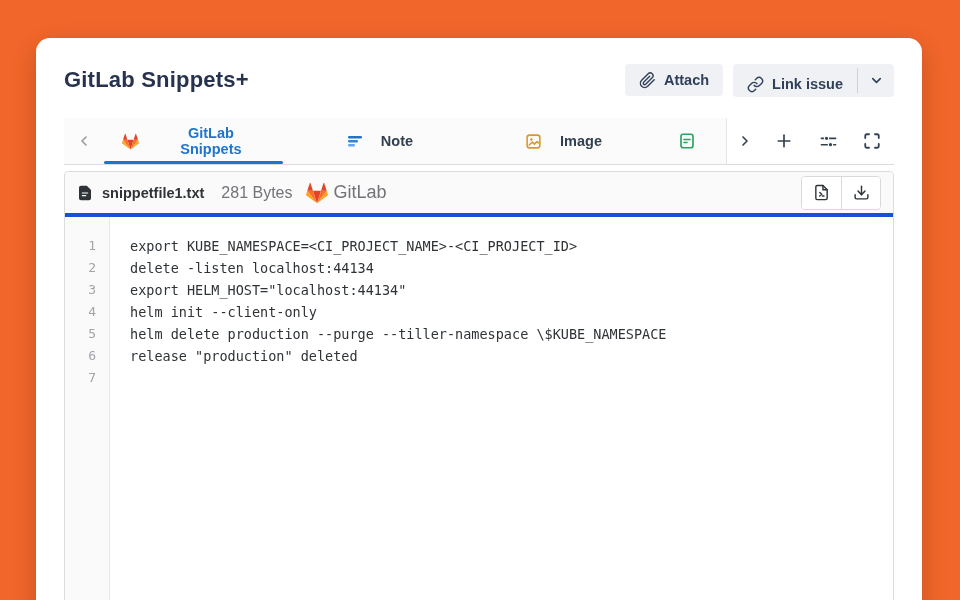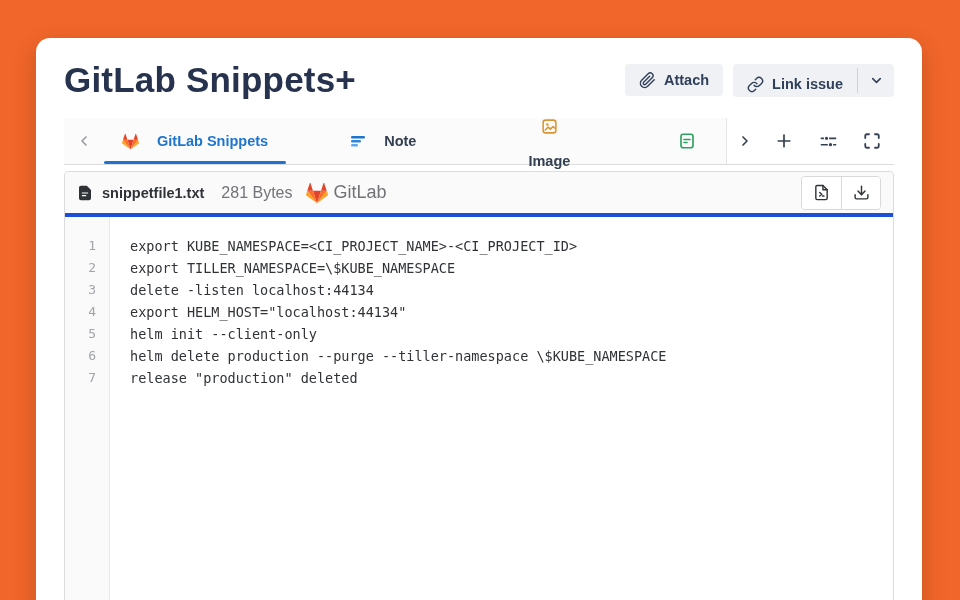--- a/index.html
+++ b/index.html
@@ -19,42 +19,42 @@
     color:#303030;
   }
   .card{
     position:absolute;left:36px;top:38px;width:886px;height:700px;
     background:#ffffff;border-radius:14px;
     box-shadow:0 8px 24px rgba(0,0,0,.18);
     padding:24px 28px;
   }
   
   .card-header{display:flex;align-items:center;justify-content:space-between;height:36px;margin-bottom:20px;}
-  .page-title{font-size:35px;font-weight:600;color:var(--heading-navy);letter-spacing:.2px;}
+  .page-title{font-size:22px;font-weight:600;color:var(--heading-navy);letter-spacing:.2px;}
   .header-actions{display:flex;align-items:center;gap:10px;}
   .btn{
     display:flex;align-items:center;gap:8px;height:32px;padding:0 14px;
     background:#f0f1f4;border:none;border-radius:4px;cursor:pointer;
     font-family:inherit;font-size:14.5px;font-weight:700;color:#30405a;
   }
   .btn svg{flex:0 0 auto;}
   .link-group{display:flex;align-items:stretch;background:#f0f1f4;border-radius:4px;height:33px;}
   .link-group .btn{background:transparent;height:41px;}
   .group-divider{width:1px;background:#cfd1d6;margin:4px 0;}
   .caret-btn{width:36px;display:flex;align-items:center;justify-content:center;background:transparent;border:none;cursor:pointer;color:#30405a;}
   
   .tabbar{display:flex;align-items:stretch;height:47px;background:#fbfbfc;border-bottom:1px solid #dcdcde;}
   .nav-btn{width:40px;display:flex;align-items:center;justify-content:center;background:transparent;border:none;cursor:pointer;}
   .nav-btn.right{width:36px;background:#ffffff;border-left:1px solid #e4e4e7;}
   .tabs{display:flex;align-items:stretch;gap:46px;flex:1;}
   .tab{position:relative;display:flex;align-items:center;gap:18px;padding:0 18px;cursor:pointer;
        font-size:14.5px;font-weight:700;color:var(--icon-navy);background:transparent;border:none;font-family:inherit;}
   .tab.active{color:var(--active-tab-blue);}
   .tab.active::after{content:"";position:absolute;left:0;right:0;bottom:0;height:3px;background:var(--active-tab-blue);border-radius:2px;}
-  .tab.extra-margin{margin-left:30px;flex-direction:column;}
+  .tab.extra-margin{margin-left:30px;}
   .tab.partial{margin-left:auto;padding:0 12px;}
   .tab-actions{display:flex;align-items:center;background:#ffffff;}
   .icon-btn{width:44px;height:100%;display:flex;align-items:center;justify-content:center;background:transparent;border:none;cursor:pointer;color:var(--icon-navy);}
   
   .file-box{margin-top:6px;border:1px solid #dcdcde;border-radius:4px 4px 0 0;height:560px;display:flex;flex-direction:column;}
   .file-header{height:45px;flex:0 0 45px;background:#fafafa;border-bottom:4px solid #1d4ed8;display:flex;align-items:center;padding:0 12px;border-radius:4px 4px 0 0;}
   .file-name{font-size:14.5px;font-weight:700;color:#2f3337;margin-left:9px;}
   .file-size{font-size:16px;color:#737278;margin-left:17px;}
   .brand{display:flex;align-items:center;gap:5px;margin-left:14px;}
   .brand-label{font-size:18px;color:#737278;}
@@ -260,21 +260,20 @@
           <div class="ln">1</div>
           <div class="ln">2</div>
           <div class="ln">3</div>
           <div class="ln">4</div>
           <div class="ln">5</div>
           <div class="ln">6</div>
           <div class="ln">7</div>
         </div>
       <div class="code-pane">
           <div class="cl">export KUBE_NAMESPACE=&lt;CI_PROJECT_NAME&gt;-&lt;CI_PROJECT_ID&gt;</div>
-          <div class="cl">export TILLER_NAMESPACE=\$KUBE_NAMESPACE</div>
           <div class="cl">delete -listen localhost:44134</div>
           <div class="cl">export HELM_HOST="localhost:44134"</div>
           <div class="cl">helm init --client-only</div>
           <div class="cl">helm delete production --purge --tiller-namespace \$KUBE_NAMESPACE</div>
           <div class="cl">release "production" deleted</div>
         </div>
     </div>
   </div>
 
 </div>

